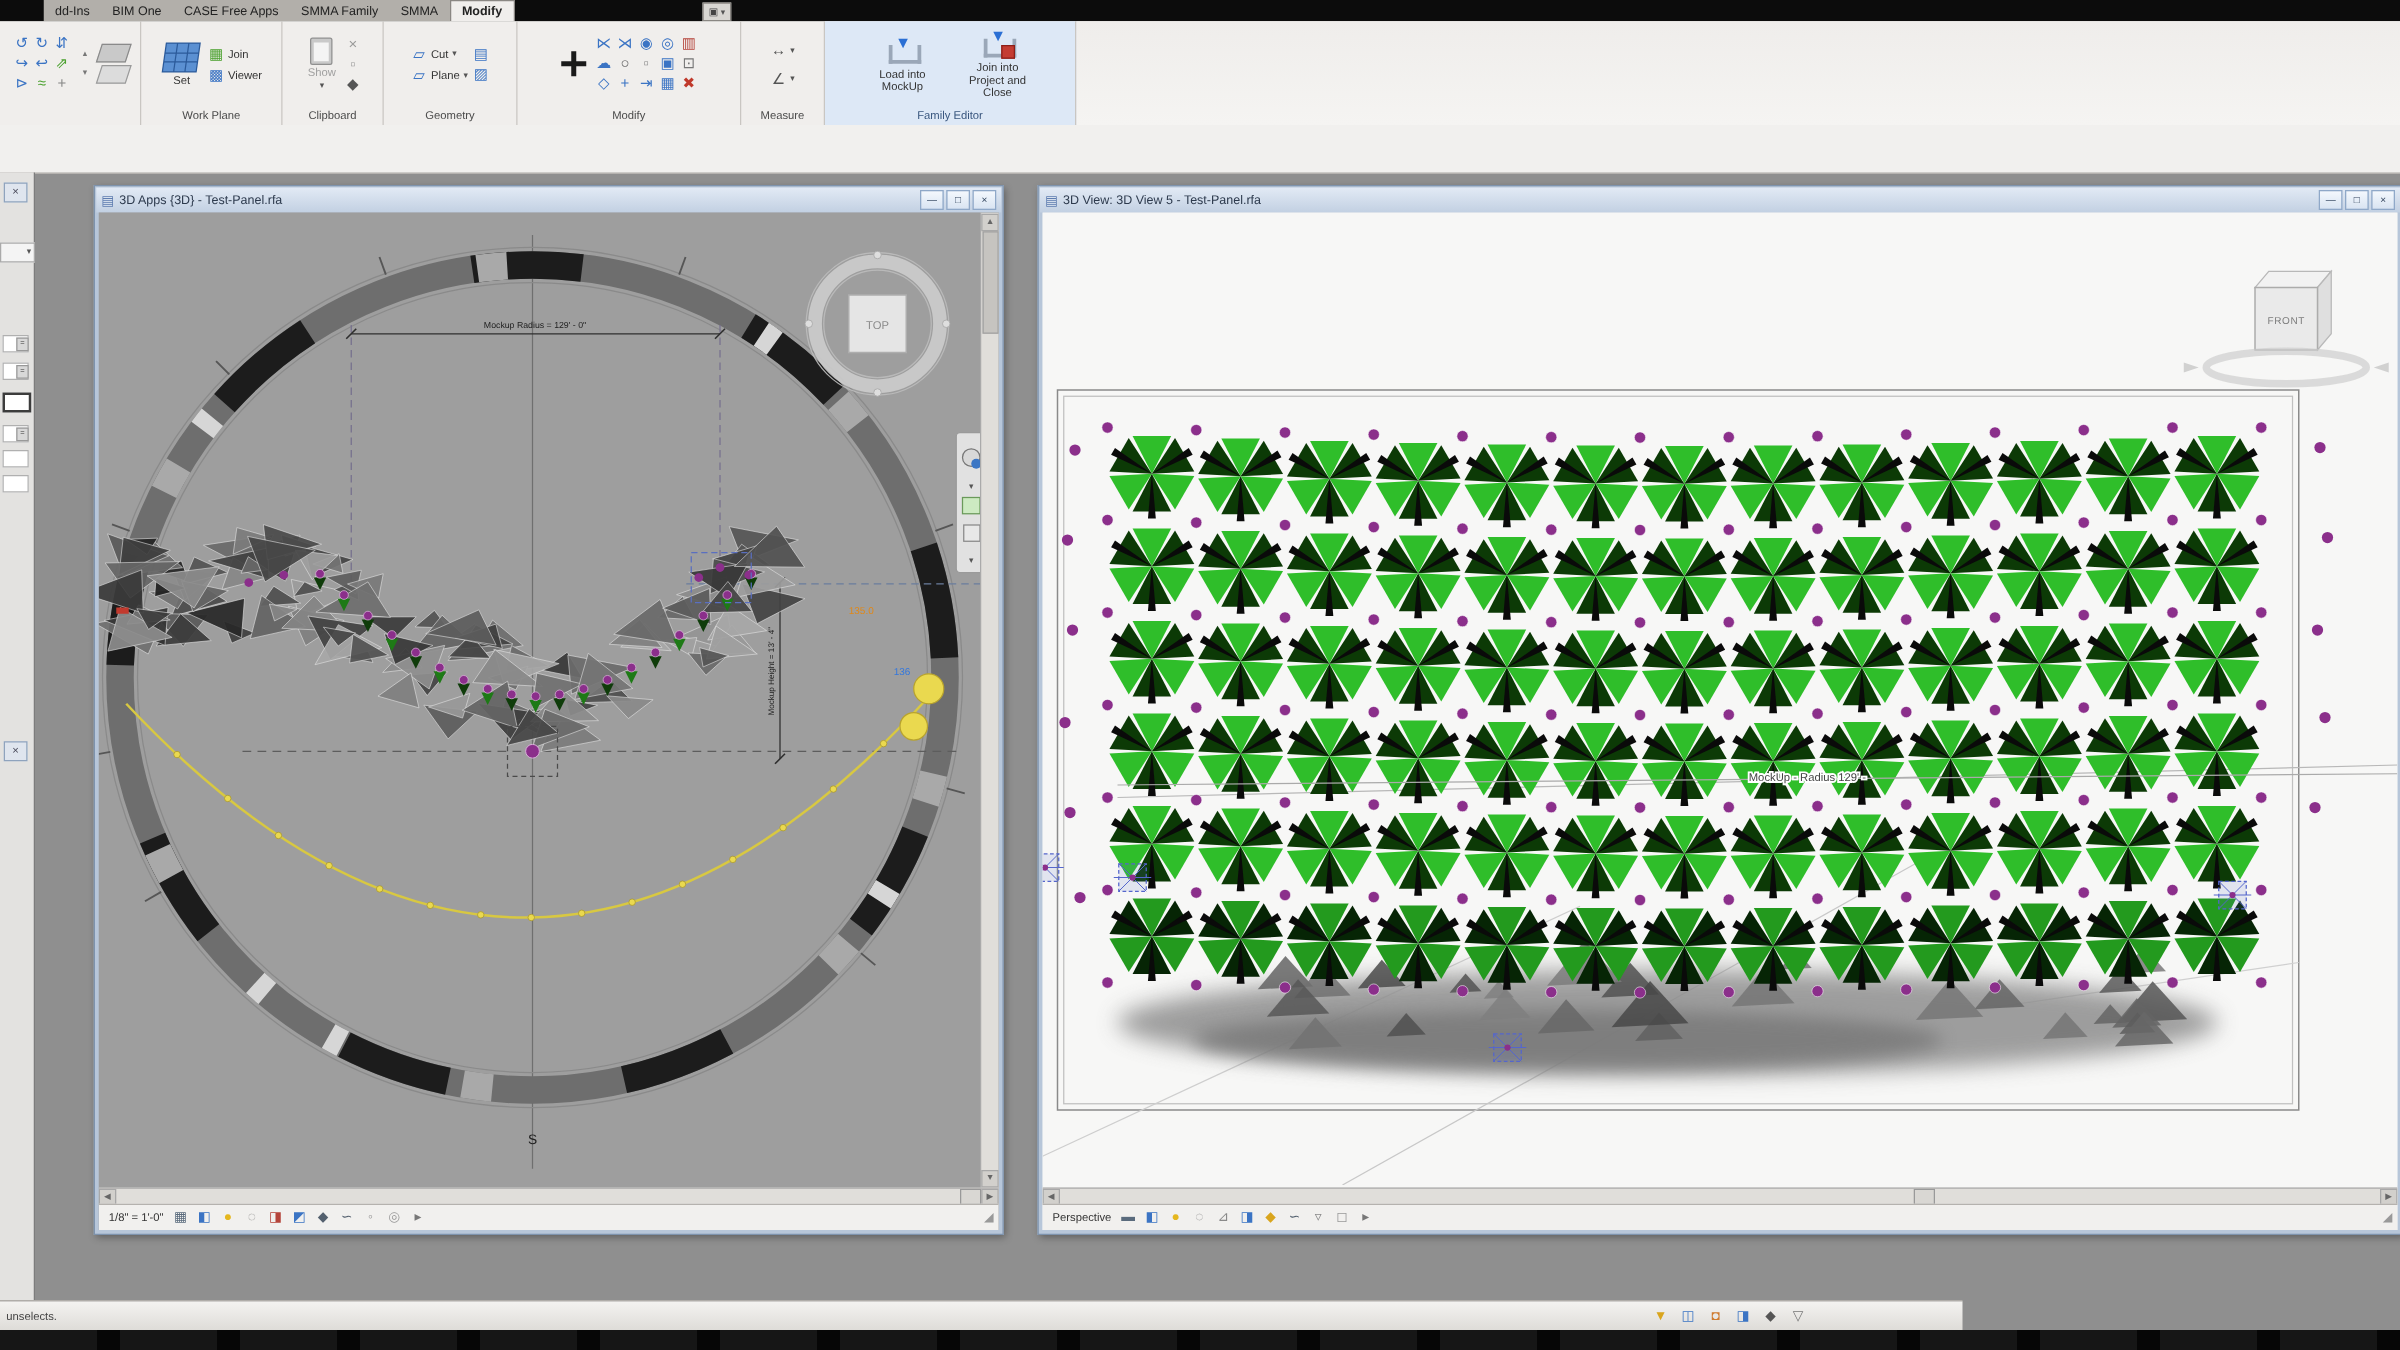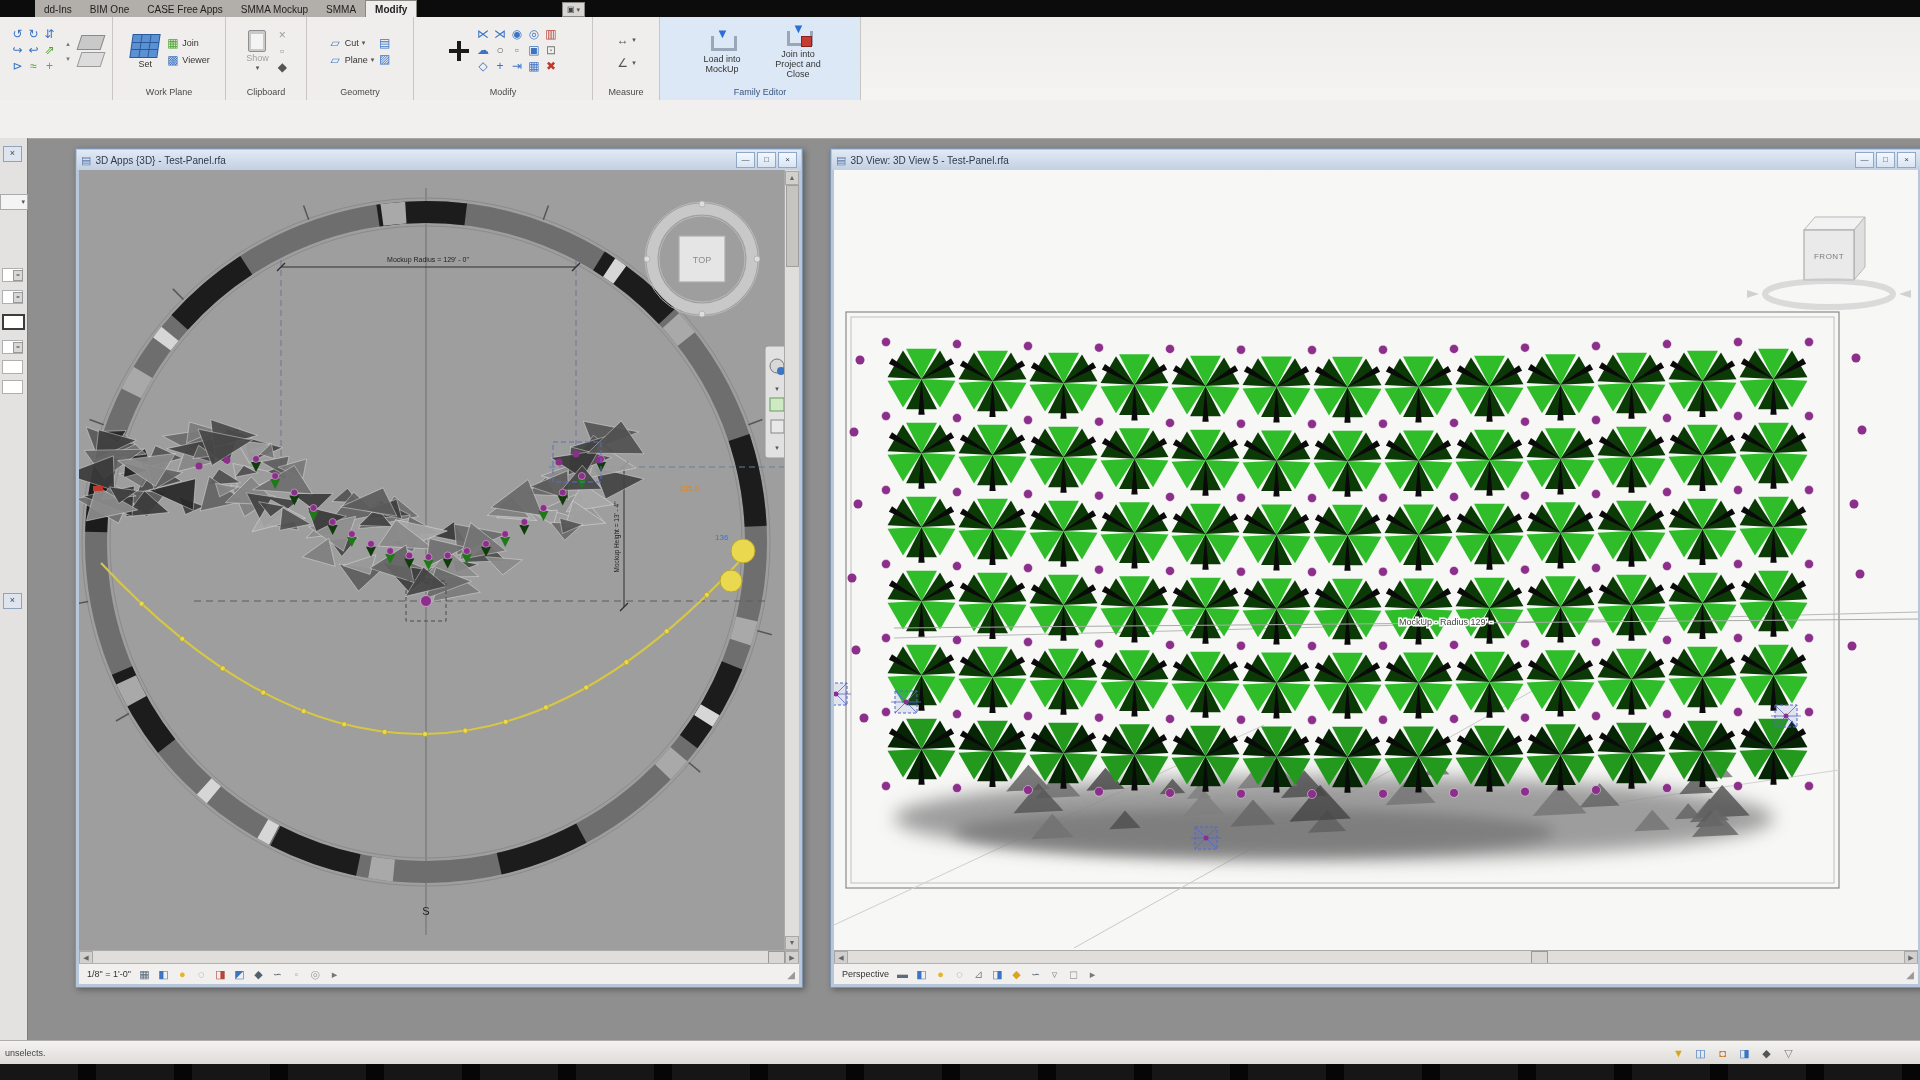--- a/index.html
+++ b/index.html
@@ -68,36 +68,36 @@
   .hscroll{position:absolute;left:0;right:0;bottom:20px;height:13px;background:#e0deda;border-top:1px solid #aaa;display:flex;align-items:center;}
   .hscroll span{width:12px;height:11px;font-size:7px;color:#666;text-align:center;line-height:11px;background:#d2d0cc;border:1px solid #a8a8a8;}
   .hscroll .track{flex:1;}
   .hscroll .sbox{width:15px;height:11px;background:#d9d7d3;border:1px solid #999;}
   .vcb{position:absolute;left:0;right:0;bottom:0;height:20px;background:#f1f0ee;border-top:1px solid #b5b2ae;
     display:flex;align-items:center;gap:3px;padding:0 4px;font-size:9px;color:#333;}
   .vcb .ic{font-size:11px;cursor:pointer;}
   .scale{border:1px solid transparent;padding:0 3px;white-space:nowrap;}
   .grip{margin-left:auto;color:#999;font-size:10px;}
   
-  #statusbar{left:0;top:1040px;width:1920px;height:24px;background:linear-gradient(#f4f3f1,#dedcd8);
+  #statusbar{left:0;top:1040px;width:1570px;height:24px;background:linear-gradient(#f4f3f1,#dedcd8);
     border-top:1px solid #b0ada9;display:flex;align-items:center;font-size:9px;color:#444;padding:0 5px;box-sizing:border-box;}
   #statusicons{margin-left:auto;margin-right:120px;display:flex;gap:9px;align-items:center;}
   #statusicons .ic{font-size:11px;}
   #blackbar{left:0;top:1064px;width:1920px;height:16px;background:#060606;
     background-image:repeating-linear-gradient(90deg,#161616 0 78px,#060606 78px 96px);}
 </style>
 </head>
 <body>
 
 <div class="abs" id="tabbar">
   <div class="abs" id="tabstrip">
       <div class="tab">dd-Ins</div>
       <div class="tab">BIM One</div>
       <div class="tab">CASE Free Apps</div>
-      <div class="tab">SMMA Mockup</div>
+      <div class="tab">SMMA Family</div>
       <div class="tab">SMMA</div>
       <div class="tab active">Modify</div>
     </div>
   <div class="abs" id="tabtoggle" style="left:562px;">
     <span>▣</span>
     <span class="caret">▾</span>
   </div>
 </div>
 
 <div class="abs" id="ribbon">

